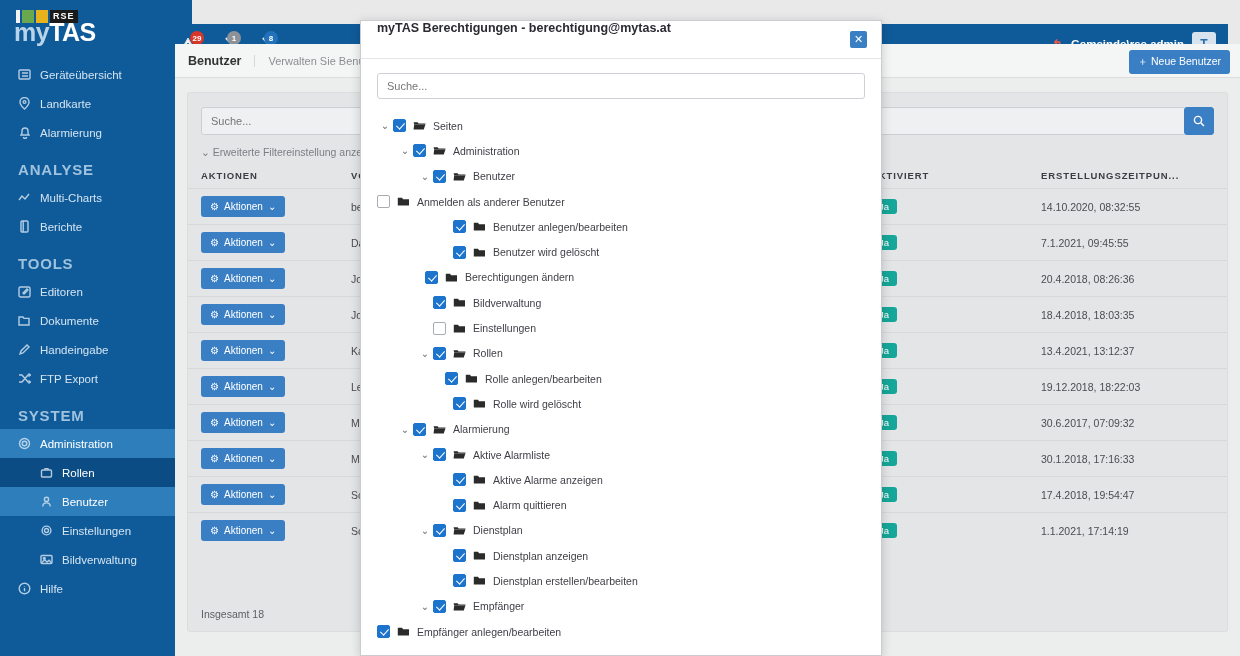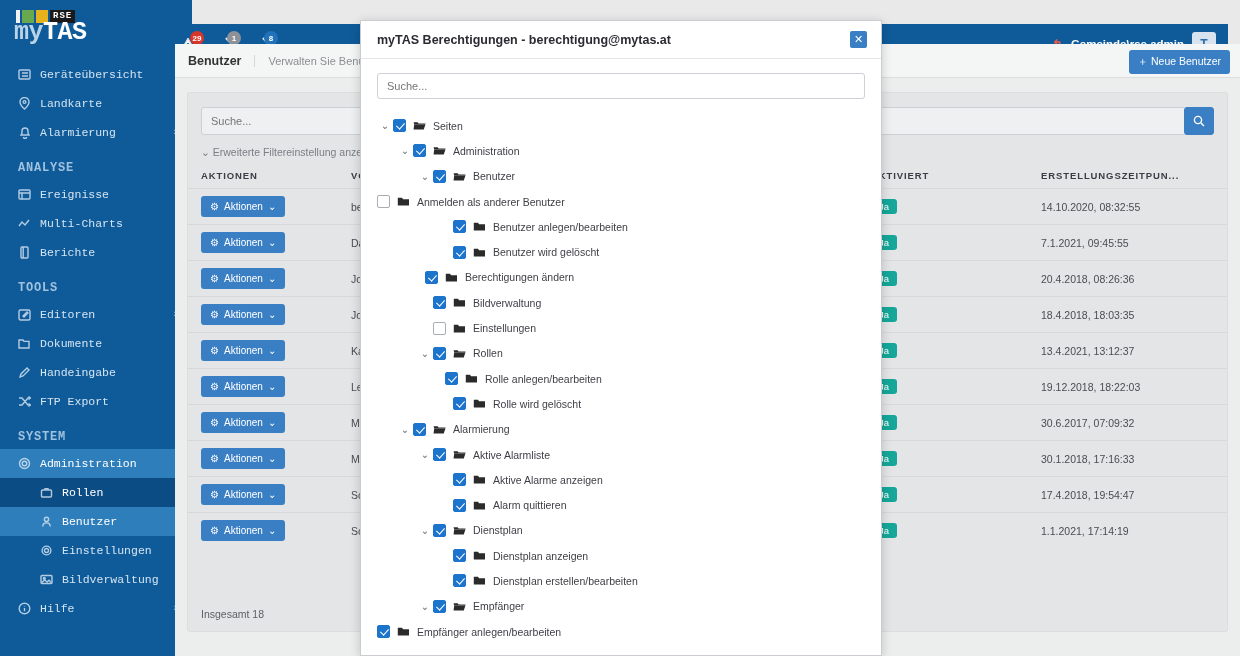--- a/index.html
+++ b/index.html
@@ -11,21 +11,20 @@
   }
   #app { position: relative; width: 1240px; height: 656px; }
 
   
   .sidebar {
     position: absolute; left: 0; top: 0;
     width: 192px; height: 656px;
     background: #0f5b9a;
     color: #cfe0ef;
     overflow: hidden;
-    font-family: Liberation Mono, monospace;
   }
   .brand-wrap { position: relative; height: 52px; }
   .logo-bars {
     position: absolute; left: 16px; top: 10px;
     display: flex; align-items: center; gap: 2px;
   }
   .logo-bars .b { width: 4px; height: 13px; }
   .b1 { background: #f2f2f2; }
   .b2 { background: #6aa84f; width: 12px !important; }
   .b3 { background: #e8b21d; width: 12px !important; }
@@ -57,21 +56,21 @@
     opacity: .85; font-size: 12px;
   }
   .nav-item .lbl { margin-left: 4px; text-align: center; }
   .nav-item .chev {
     position: absolute; right: 14px; font-size: 10px; color: #8fb9d9;
   }
   .nav-item.sub { padding-left: 40px; font-size: 11.5px; }
   .nav-item.active { background: #2e7ebc; color: #ffffff; }
   .nav-item.active-dark { background: #0b4c84; color: #ffffff; }
   .nav-section {
-    font-size: 12px; font-weight: bold; letter-spacing: .8px;
+    font-size: 15px; font-weight: bold; letter-spacing: .8px;
     color: #9fc2de; padding: 14px 0 5px 18px;
   }
   svg.si { width: 13px; height: 13px; stroke: #cfe0ef; fill: none; stroke-width: 1.4; }
 
   
   .topbar {
     position: absolute; left: 163px; top: 0;
     width: 1065px; height: 44px;
     background: #0f5b9a;
     margin-top: 24px;
@@ -180,21 +179,21 @@
   .modal {
     position: absolute; left: 360px; top: 20px;
     width: 522px; height: 636px;
     background: #ffffff;
     border: 1px solid #c9cdd1;
     box-shadow: 0 2px 10px rgba(0,0,0,.18);
     overflow: hidden;
   }
   .modal-head {
     height: 38px; border-bottom: 1px solid #e3e5e7;
-    display: flex; align-items: center; position: relative;
+    display: flex; position: relative;
     padding-left: 16px;
   }
   .modal-title { font-size: 12.5px; font-weight: bold; color: #2b2b33; }
   .modal-close {
     position: absolute; right: 14px; top: 10px;
     width: 17px; height: 17px; background: #3a7fc4;
     color: #fff; border: none; border-radius: 2px;
     font-size: 11px; line-height: 17px; text-align: center;
     cursor: pointer;
   }
@@ -271,29 +270,20 @@
           <span class="ic">
             <svg class="si" viewBox="0 0 13 13">
               <path d="M3 9h8l-1-2V5a3 3 0 0 0-6 0v2z"></path>
               <path d="M5.5 11a1.5 1.5 0 0 0 3 0"></path>
             </svg>
           </span>
           <span class="lbl">Alarmierung</span>
           <span class="chev">›</span>
         </div>
         <div class="nav-section">ANALYSE</div>
-        <div class="nav-item">
-          <span class="ic">
-            <svg class="si" viewBox="0 0 13 13">
-              <rect x="1" y="2" width="11" height="9" rx="1"></rect>
-              <path d="M1 5h11M4 5v6"></path>
-            </svg>
-          </span>
-          <span class="lbl">Ereignisse</span>
-        </div>
         <div class="nav-item">
           <span class="ic">
             <svg class="si" viewBox="0 0 13 13">
               <path d="M1 9l3-4 3 3 4-5"></path>
             </svg>
           </span>
           <span class="lbl">Multi-Charts</span>
         </div>
         <div class="nav-item">
           <span class="ic">

